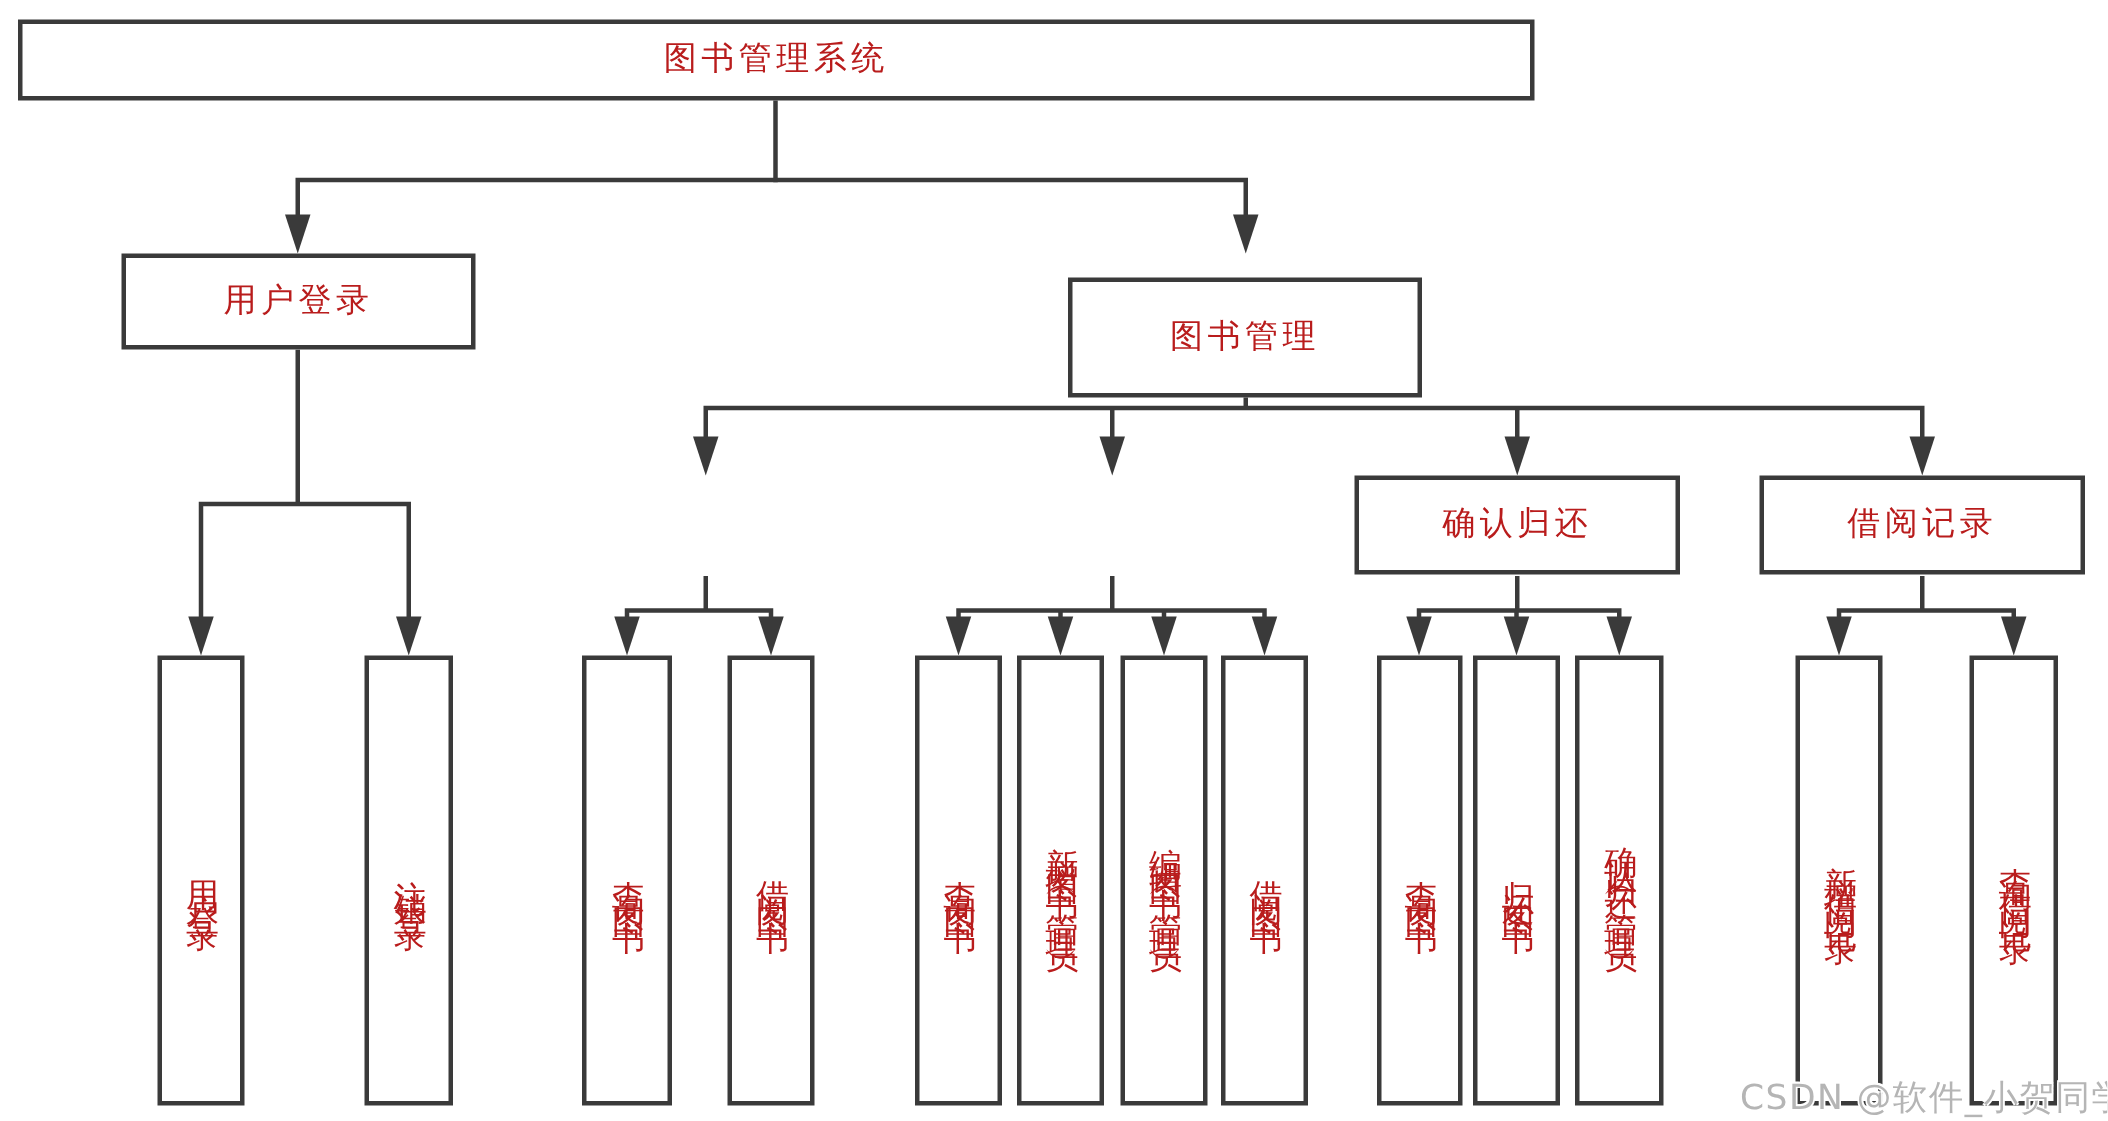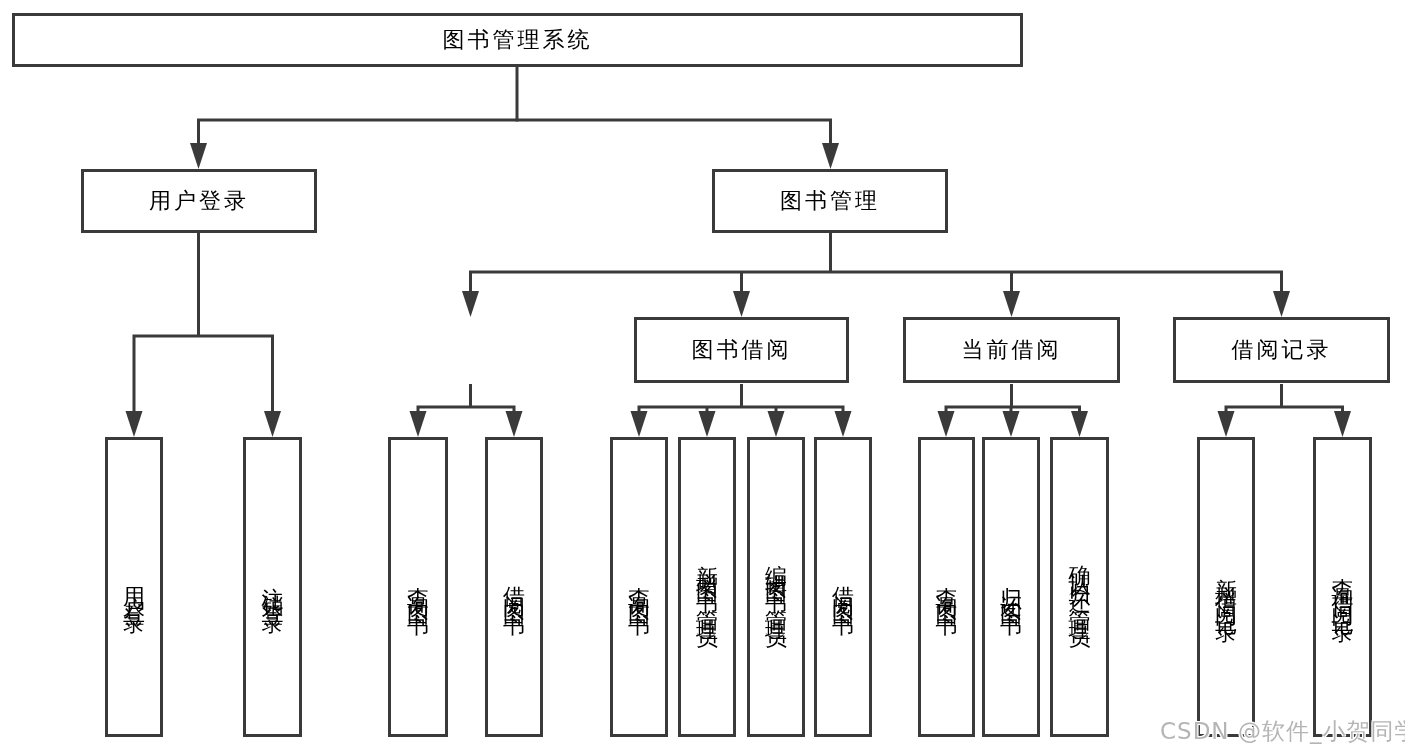--- a/index.html
+++ b/index.html
@@ -10,21 +10,21 @@
     background:#ffffff;
     font-family:"DejaVu Sans","Liberation Sans",sans-serif;
     overflow:hidden;
   }
   .connectors { position:absolute; left:0; top:0; z-index:1; }
   .node {
     position:absolute;
     border:3px solid #3a3a3a;
     background:#ffffff;
     display:flex; align-items:center; justify-content:center;
-    color:#000000;
+    color:#b91c1c;
     z-index:2;
   }
   .node.h span {
     font-size:22px;
     letter-spacing:3px;
     white-space:nowrap;
     line-height:1;
   }
   .node.v span {
     writing-mode:vertical-lr;
@@ -101,29 +101,26 @@
     </g>
   </svg>
 
   <div class="node h" style="left:12px;top:13px;width:1011px;height:54px">
     <span>图书管理系统</span>
   </div>
 
   <div class="node h" style="left:81px;top:169px;width:236px;height:64px">
     <span>用户登录</span>
   </div>
-  <div class="node h" style="left:712px;top:169px;width:236px;height:64px">
+  <div class="node h" style="left:712px;top:185px;width:236px;height:80px">
     <span>图书管理</span>
   </div>
 
-  <div class="node h" style="left:634px;top:317px;width:215px;height:66px">
-    <span>图书借阅</span>
-  </div>
   <div class="node h" style="left:903px;top:317px;width:217px;height:66px">
-    <span>当前借阅</span>
+    <span>确认归还</span>
   </div>
   <div class="node h" style="left:1173px;top:317px;width:217px;height:66px">
     <span>借阅记录</span>
   </div>
 
   <div class="node v" style="left:105px;top:437px;width:58px;height:300px">
     <span>用户登录</span>
   </div>
   <div class="node v" style="left:243px;top:437px;width:59px;height:300px">
     <span>注销登录</span>

